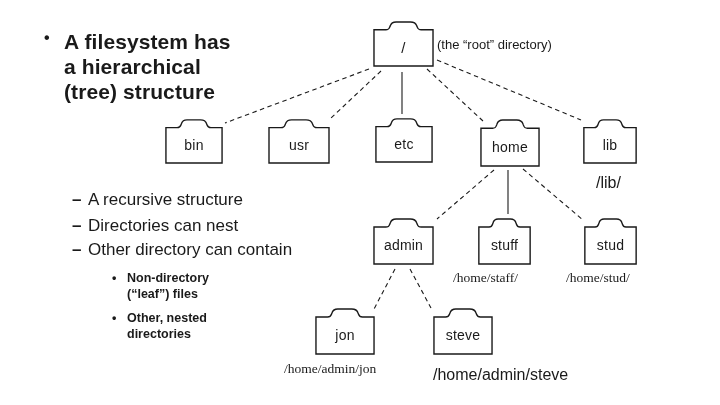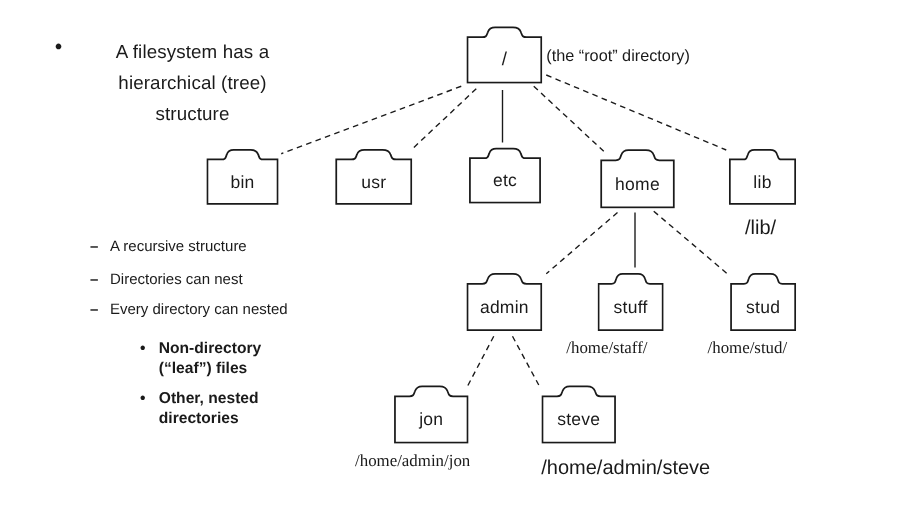--- a/index.html
+++ b/index.html
@@ -4,23 +4,23 @@
 <style>
   html,body{margin:0;padding:0;background:#e8e8e8;}
   .slide{
     position:relative;width:720px;height:405px;background:#ffffff;
     font-family:"Liberation Sans",sans-serif;color:#1a1a1a;overflow:hidden;
   }
   
   .title-bullet{position:absolute;left:44px;top:29px;font-size:16px;font-weight:bold;}
   .title{
     position:absolute;left:64px;top:29px;width:180px;
-    font-size:15px;font-weight:normal;line-height:25px;letter-spacing:.1px;text-align:center;
+    font-size:21px;font-weight:bold;line-height:25px;letter-spacing:.1px;
   }
-  .dash-item{position:absolute;left:72px;font-size:12px;white-space:nowrap;}
+  .dash-item{position:absolute;left:72px;font-size:17px;white-space:nowrap;}
   .dash-item .dash{display:inline-block;width:16px;font-weight:bold;}
   .sub-item{position:absolute;left:112px;display:flex;font-size:12.5px;font-weight:bold;line-height:16px;}
   .sub-item .dot{width:15px;flex:0 0 15px;}
   .sub-item .sub-text{width:92px;}
   
   .edges{position:absolute;left:0;top:0;width:720px;height:405px;}
   .edges line{stroke:#1a1a1a;stroke-width:1.1;}
   .edges line.dashed{stroke-dasharray:4.5 3.5;}
   .folder{position:absolute;}
   .folder svg{position:absolute;left:0;top:0;width:100%;height:100%;}
@@ -43,21 +43,21 @@
   <span class="title-bullet">•</span>
   <div class="title">A filesystem has a hierarchical (tree) structure</div>
 
   <div class="dash-item" style="top:190px">
     <span class="dash">–</span><span>A recursive structure</span>
   </div>
   <div class="dash-item" style="top:216px">
     <span class="dash">–</span><span>Directories can nest</span>
   </div>
   <div class="dash-item" style="top:240px">
-    <span class="dash">–</span><span>Every directory can nested</span>
+    <span class="dash">–</span><span>Other directory can contain</span>
   </div>
 
   <div class="sub-item" style="top:270px">
     <span class="dot">•</span>
     <span class="sub-text">Non-directory (“leaf”) files</span>
   </div>
   <div class="sub-item" style="top:310px">
     <span class="dot">•</span>
     <span class="sub-text">Other, nested directories</span>
   </div>

